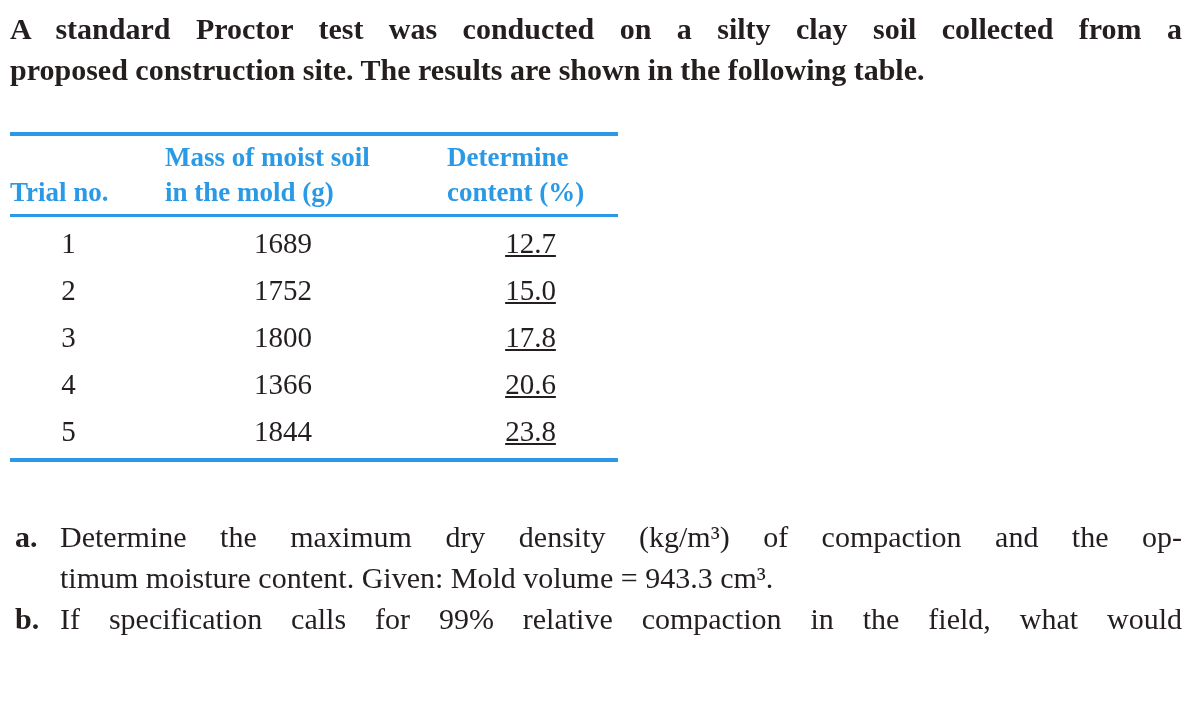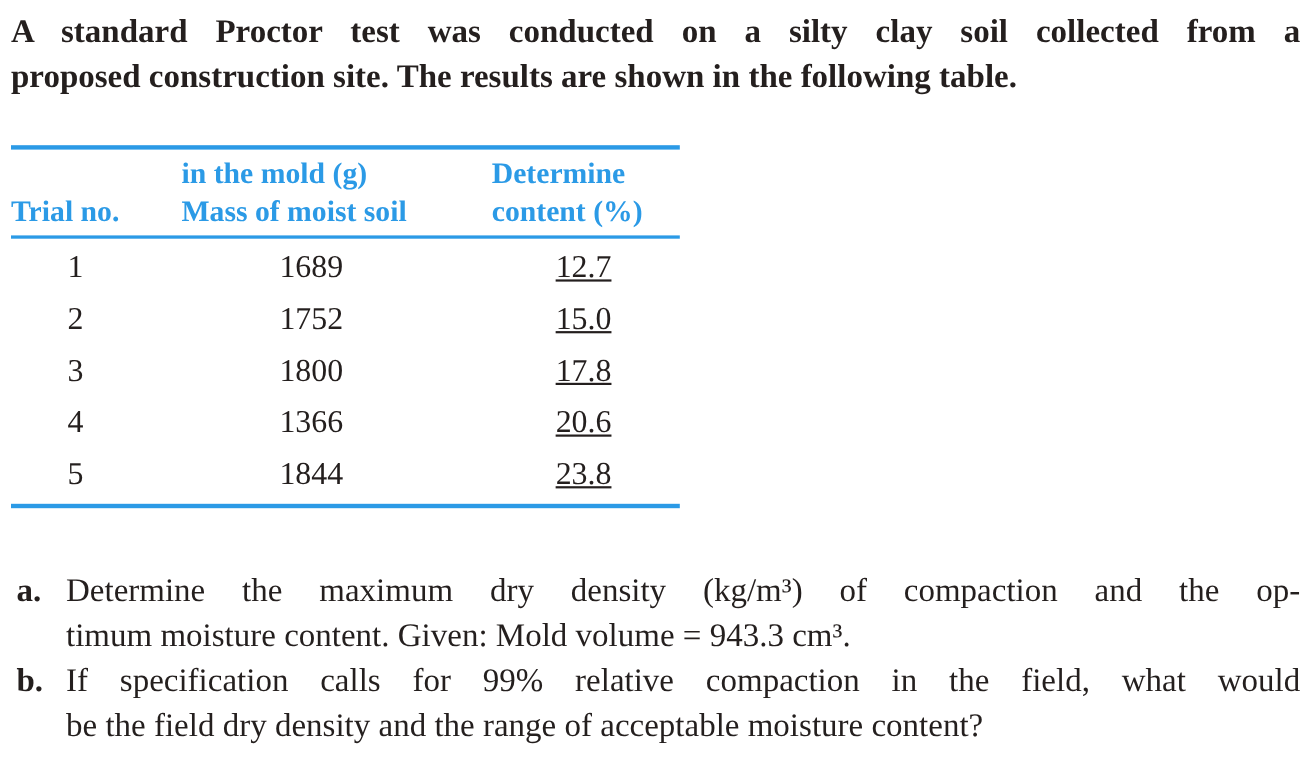--- a/index.html
+++ b/index.html
@@ -84,22 +84,22 @@
   </div>
 
   <div class="ptable">
     <div class="rule-thick"></div>
 
     <div class="thead">
       <div class="hcell">
         <div>Trial no.</div>
       </div>
       <div class="hcell">
+        <div>Mass of moist soil</div>
         <div>in the mold (g)</div>
-        <div>Mass of moist soil</div>
       </div>
       <div class="hcell">
         <div>Determine</div>
         <div>content (%)</div>
       </div>
     </div>
 
     <div class="rule-mid"></div>
 
     <div class="tbody">
@@ -138,18 +138,17 @@
       <div class="qlabel">a.</div>
       <div>
         <div class="tline just">Determine the maximum dry density (kg/m³) of compaction and the op-</div>
         <div class="tline">timum moisture content. Given: Mold volume = 943.3 cm³.</div>
       </div>
     </div>
     <div class="question">
       <div class="qlabel">b.</div>
       <div>
         <div class="tline just">If specification calls for 99% relative compaction in the field, what would</div>
-        <div class="tline">be the field dry density and the range of acceptable moisture content?</div>
       </div>
     </div>
   </div>
 
 </div>
 
 </body></html>

